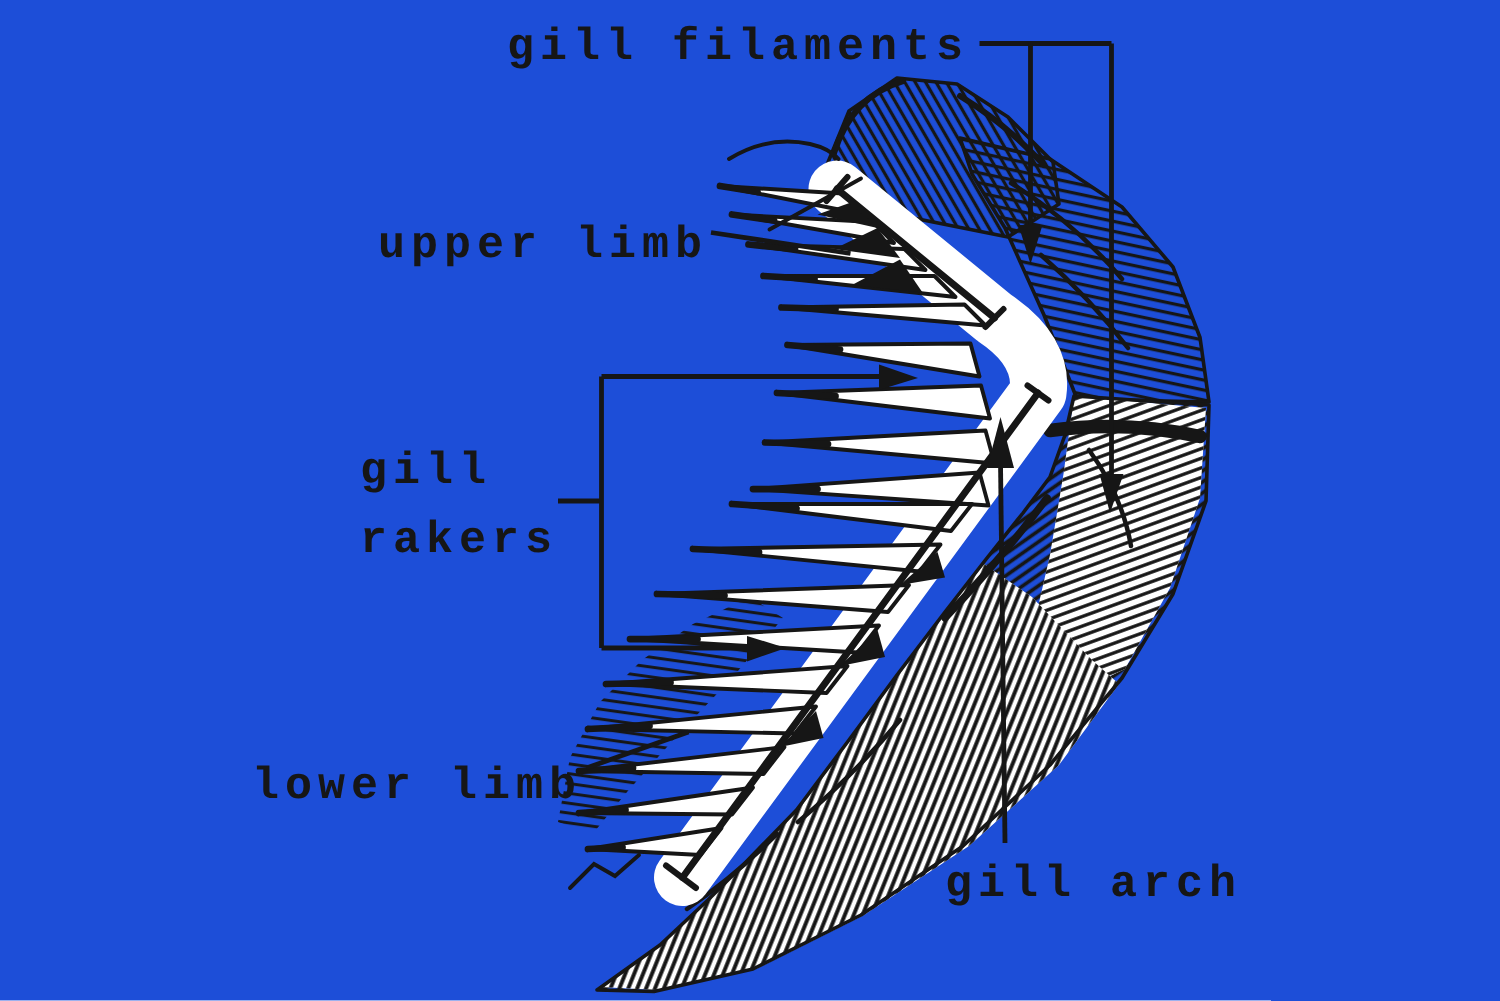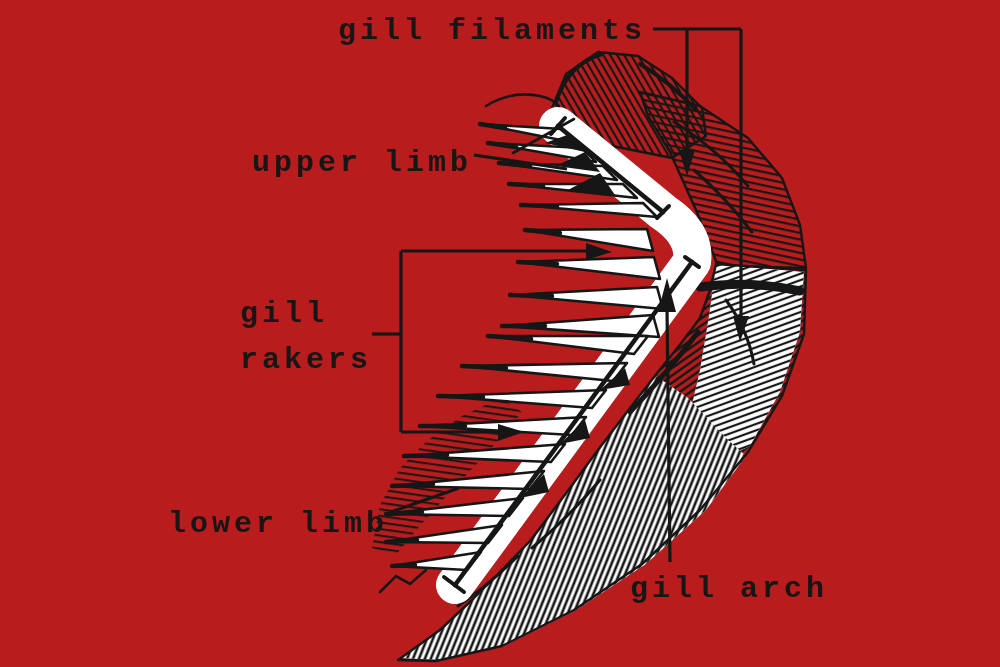--- a/index.html
+++ b/index.html
@@ -1,19 +1,19 @@
 <!DOCTYPE html>
 <html><head>
 <meta charset="utf-8">
 <style>
   html,body{margin:0;padding:0;background:#fff;}
   .stage{
     position:relative;
     width:1000px;height:667px;
-    background:#b91c1c;
+    background:#1d4ed8;
     overflow:hidden;
     font-family:"Liberation Mono","DejaVu Sans Mono",monospace;
     text-align:right;
   }
   svg{position:absolute;left:0;top:0;}
   .lbl{
     font-family:"Liberation Mono","DejaVu Sans Mono",monospace;
     font-size:30px;
     font-weight:600;
     letter-spacing:4px;

